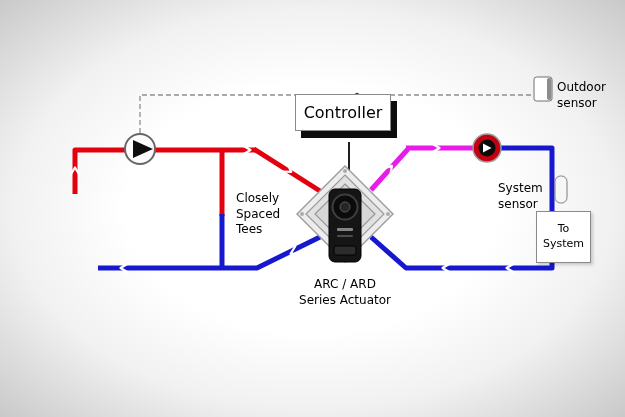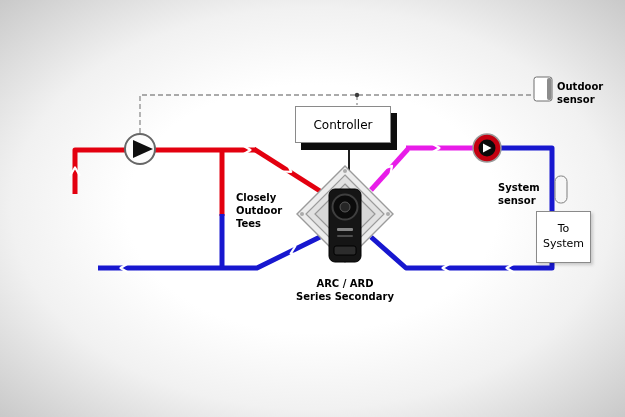--- a/index.html
+++ b/index.html
@@ -4,42 +4,42 @@
 <style>
   html,body{margin:0;padding:0;background:#ffffff;}
   .stage{
     position:relative;width:625px;height:417px;overflow:hidden;
     background:radial-gradient(ellipse at center,#ffffff 42%,#f1f1f1 68%,#c9c9c9 100%);
     font-family:"DejaVu Sans","Liberation Sans",sans-serif;color:#000;
   }
   svg{position:absolute;left:0;top:0;}
   .dash{stroke-dasharray:5 3;stroke-width:1.3;fill:none;}
 
-  .lbl{position:absolute;font-size:10px;font-weight:700;line-height:1.3;white-space:pre-line;}
+  .lbl{position:absolute;font-size:12px;font-weight:400;line-height:1.3;white-space:pre-line;}
 
   .heat-source{
     position:absolute;left:14px;top:192px;width:88px;height:116px;
     border-radius:16px 16px 7px 7px;border:1px solid #6b6b6b;
     background:linear-gradient(90deg,#7e7e7e 0%,#b9b9b9 14%,#efefef 40%,#e8e8e8 55%,#a3a3a3 85%,#6f6f6f 100%);
     box-shadow:2px 4px 6px rgba(0,0,0,.35);
   }
   .hs-label{
     position:absolute;left:8px;right:8px;top:30px;height:28px;background:#fff;
     border:1px solid #9a9a9a;border-radius:3px;display:flex;align-items:center;justify-content:center;
     font-size:8.5px;font-weight:400;
   }
   .hs-display{
     position:absolute;left:20px;right:20px;bottom:10px;height:16px;
     background:linear-gradient(#fdfdfd,#d7d7d7);border:1px solid #8d8d8d;border-radius:3px;
   }
 
   .controller{
-    position:absolute;left:295px;top:106px;width:94px;height:35px;background:#fff;
+    position:absolute;left:295px;top:94px;width:94px;height:35px;background:#fff;
     border:1px solid #8a8a8a;box-shadow:6px 7px 0 #0d0d0d;
-    display:flex;align-items:center;justify-content:center;font-size:12px;
+    display:flex;align-items:center;justify-content:center;font-size:16px;
   }
   .to-system{
     position:absolute;left:536px;top:211px;width:53px;height:50px;background:#fff;
     border:1px solid #8a8a8a;box-shadow:2px 2px 3px rgba(0,0,0,.18);
     display:flex;align-items:center;justify-content:center;text-align:center;
     font-size:11px;line-height:1.35;white-space:pre-line;
   }
 </style>
 </head>
 <body>
@@ -118,22 +118,22 @@
     </g>
   </svg>
 
 
   <div class="controller">Controller</div>
 
   <div class="to-system">To
 System</div>
 
   <div class="lbl" style="left:236px;top:191px;">Closely
-Outdoor
+Spaced
 Tees</div>
   <div class="lbl" style="left:293px;top:277px;width:104px;text-align:center;">ARC / ARD
-Series Secondary</div>
+Series Actuator</div>
   <div class="lbl" style="left:498px;top:181px;">System
 sensor</div>
   <div class="lbl" style="left:557px;top:80px;">Outdoor
 sensor</div>
 
 </div>
 
 </body></html>

